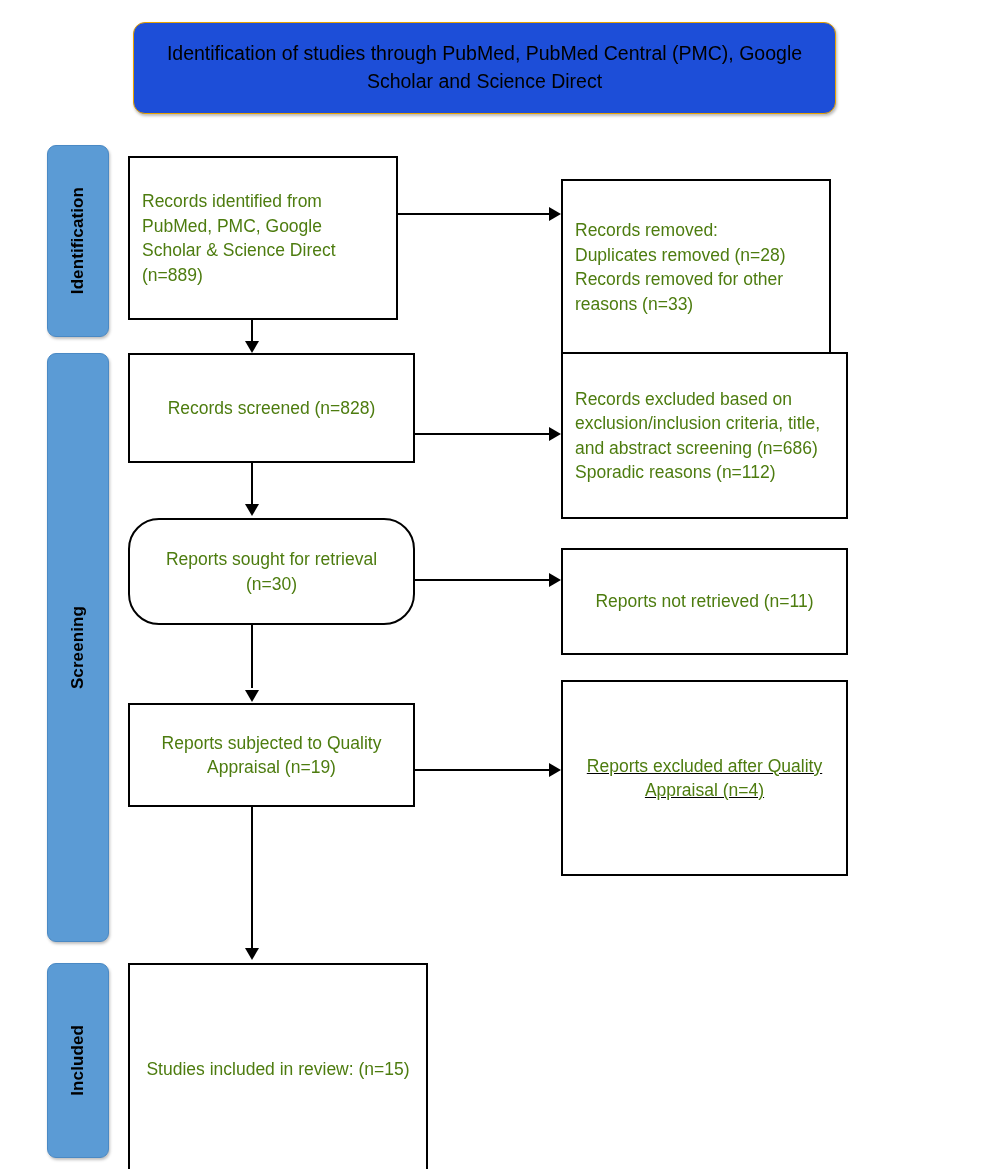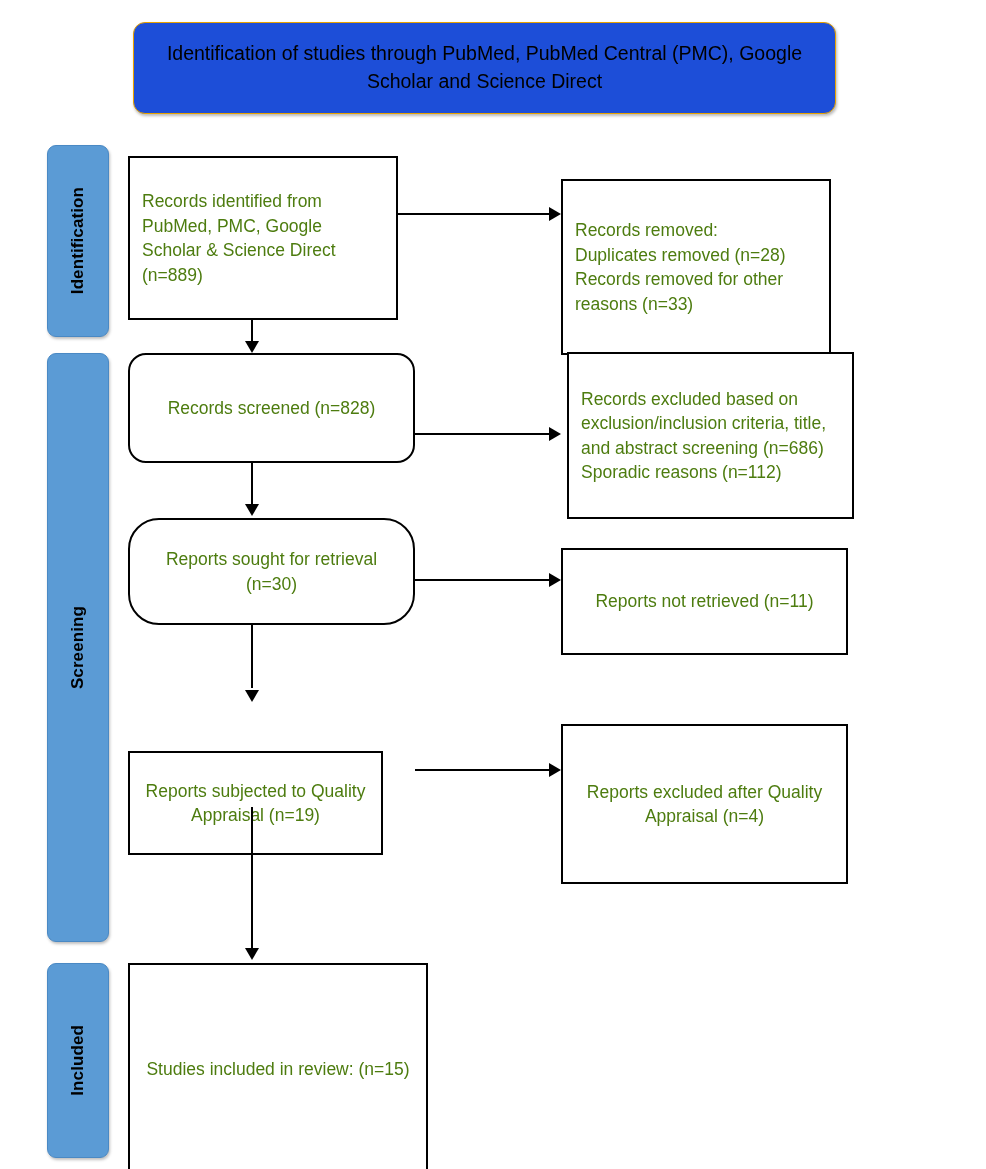--- a/index.html
+++ b/index.html
@@ -85,30 +85,30 @@
     font-size: 17.5px;
     line-height: 1.40;
     color: #4d7c0f;
     white-space: pre-line;
   }
   .align-left   { text-align: left; }
   .align-center { text-align: center; }
 
   
   #box-identified      { left: 128px; top: 156px;  width: 270px; height: 164px; }
-  #box-screened        { left: 128px; top: 353px;  width: 287px; height: 110px; border-radius: 18px; }
+  #box-screened        { left: 128px; top: 353px;  width: 287px; height: 110px; }
   #box-sought          { left: 128px; top: 518px;  width: 287px; height: 107px; border-radius: 31px; }
-  #box-appraised       { left: 128px; top: 703px;  width: 255px; height: 104px; margin-top: 48px; }
+  #box-appraised       { left: 128px; top: 703px;  width: 287px; height: 104px; }
   #box-included        { left: 128px; top: 963px;  width: 300px; height: 212px; }
 
   
   #box-removed         { left: 561px; top: 143px;  width: 270px; height: 176px; margin-top: 36px; }
-  #box-excluded-screen { left: 561px; top: 352px;  width: 287px; height: 167px; margin-left: 6px; }
+  #box-excluded-screen { left: 561px; top: 352px;  width: 287px; height: 167px; }
   #box-not-retrieved   { left: 561px; top: 548px;  width: 287px; height: 107px; }
-  #box-excluded-qa     { left: 561px; top: 724px;  width: 287px; height: 160px; }
+  #box-excluded-qa     { left: 561px; top: 680px;  width: 287px; height: 196px; text-decoration: underline; }
 
   
   .conn {
     position: absolute;
     background: #000000;
   }
   .conn-v { width: 2px; }
   .conn-h { height: 2px; }
 
   .arrowhead {

